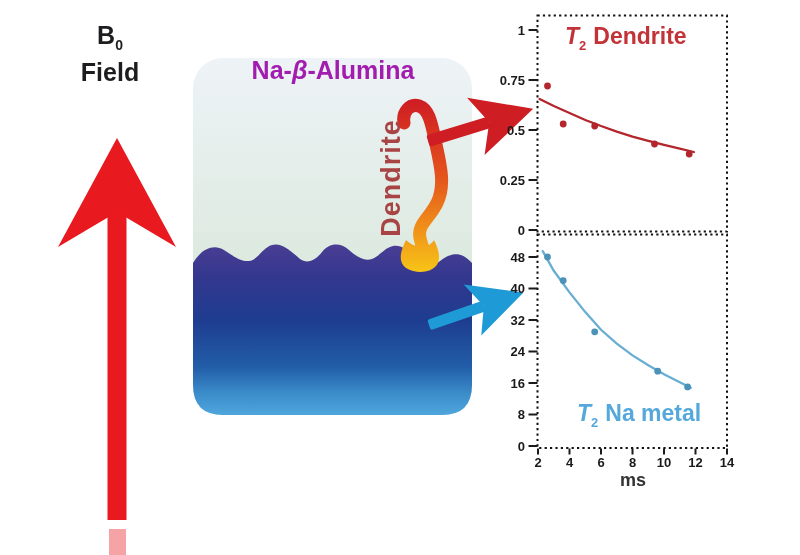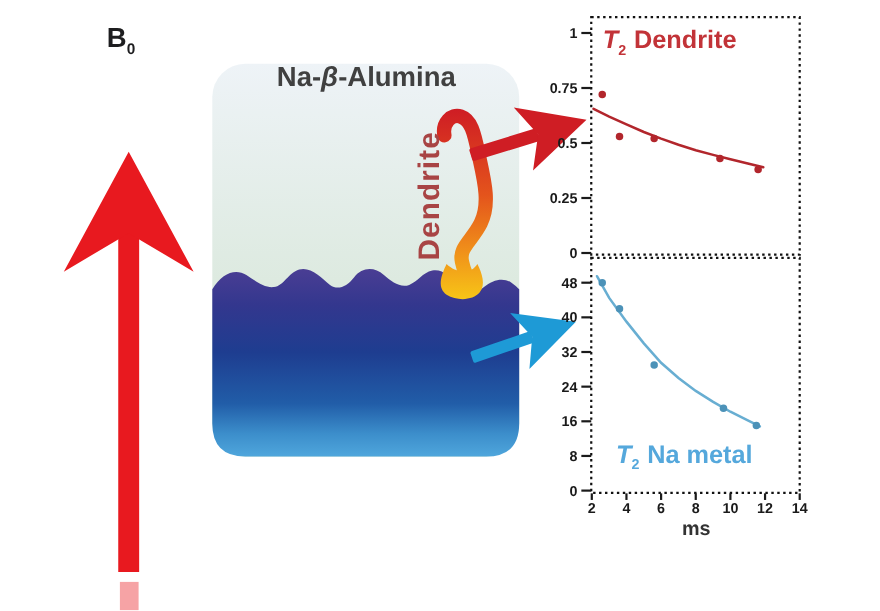--- a/index.html
+++ b/index.html
@@ -7,21 +7,21 @@
          font-family:"Liberation Sans",sans-serif;}
   .stage svg{position:absolute;left:0;top:0;}
   .overlay{position:absolute;white-space:nowrap;}
   .b0label{left:30px;top:22px;width:160px;text-align:center;font-size:25px;font-weight:700;line-height:27px;}
   .b0label sub{font-size:14px;}
   .alumina-label{left:195px;top:56px;width:276px;text-align:center;font-size:25px;font-weight:700;}
   .alumina-label .beta{font-style:italic;}
   .dendrite-label{left:391px;top:178px;transform:translate(-50%,-50%) rotate(-90deg);
                   font-size:27px;font-weight:700;letter-spacing:1px;}
   .electrode-label{left:195px;top:374px;width:276px;text-align:center;font-size:26px;font-weight:600;}
-  .chart-title{font-size:23px;font-weight:700;}
+  .chart-title{font-size:23px;font-weight:700;margin-left:17px;}
   .chart-title sub{font-size:13px;}
   .chart-title .ti{font-style:italic;}
   .chart-title .rest{margin-left:7px;}
   .title-red{left:548px;top:23px;}
   .title-blue{left:560px;top:400px;}
   .ms-label{left:610px;top:470px;width:46px;text-align:center;font-size:18px;font-weight:700;}
   .tick{font:700 13px "Liberation Sans",sans-serif;fill:#1a1a1a;}
 </style>
 </head>
 <body>
@@ -134,23 +134,24 @@
         <circle cx="547.5" cy="257.0" r="3.4" fill="#4c92b8"></circle>
         <circle cx="563.2" cy="280.6" r="3.4" fill="#4c92b8"></circle>
         <circle cx="594.7" cy="331.8" r="3.4" fill="#4c92b8"></circle>
         <circle cx="657.7" cy="371.2" r="3.4" fill="#4c92b8"></circle>
         <circle cx="687.6" cy="386.9" r="3.4" fill="#4c92b8"></circle>
       </g>
   </svg>
 
   <div class="overlay b0label" style="color: rgb(29, 29, 31);">
     <div><span>B</span><sub>0</sub></div>
+    <div>Field</div>
   </div>
 
-  <div class="overlay alumina-label" style="color: #404040;">
+  <div class="overlay alumina-label" style="color: #a21caf;">
     <span>Na-</span><span class="beta">β</span><span>-Alumina</span>
   </div>
 
   <div class="overlay dendrite-label" style="color: rgb(168, 68, 68);">Dendrite</div>
 
 
   <div class="overlay chart-title title-red" style="color: rgb(194, 51, 56);">
     <span class="ti">T</span><sub>2</sub><span class="rest">Dendrite</span>
   </div>
 

